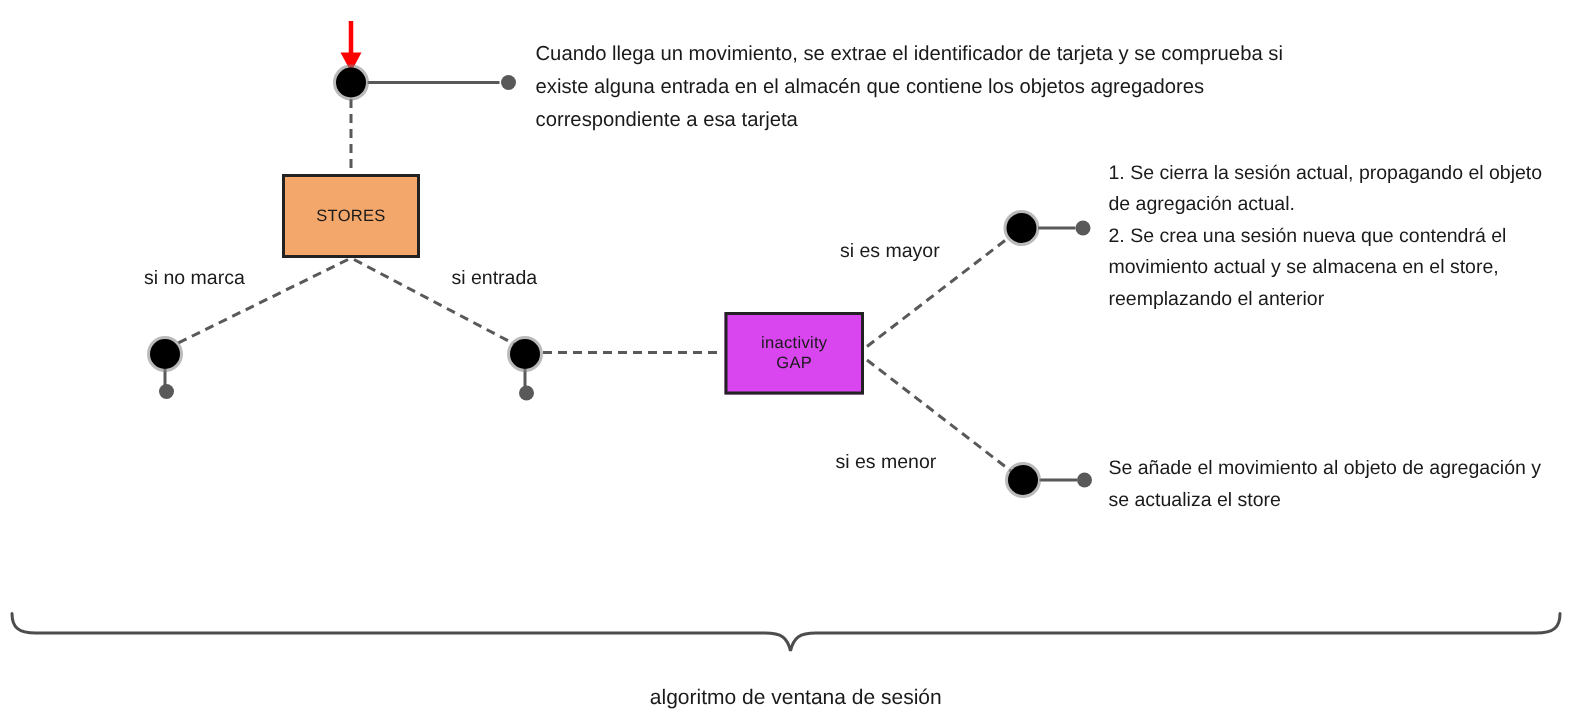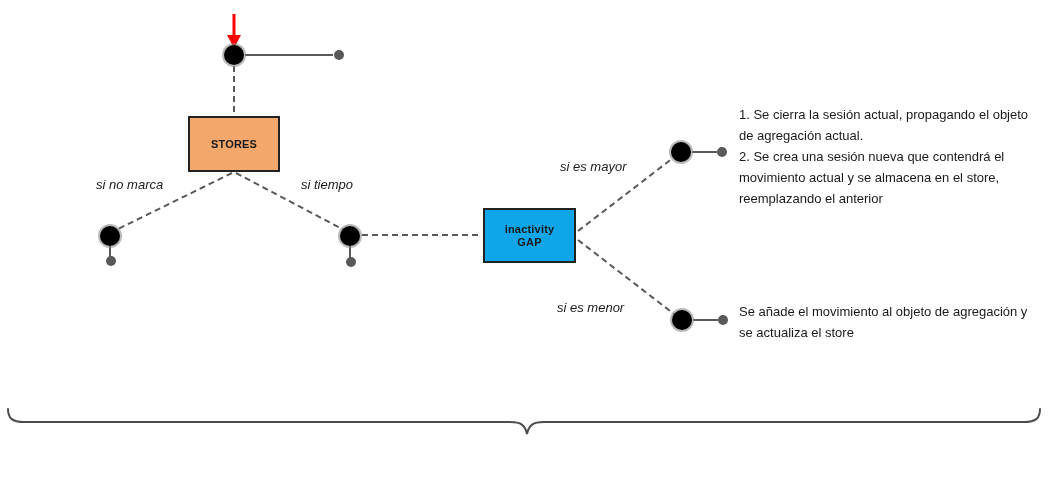--- a/index.html
+++ b/index.html
@@ -28,35 +28,34 @@
     background: #595959;
     border-radius: 50%;
   }
 
   .flow-box {
     position: absolute;
     display: flex;
     align-items: center;
     justify-content: center;
     text-align: center;
-    font-weight: bold;
+    font-weight: normal;
     font-size: 11px;
     line-height: 13px;
     border: 2px solid #222;
     box-sizing: border-box;
     letter-spacing: 0.2px;
   }
   .stores-box { left: 188px; top: 116px; width: 92px; height: 56px; background: #F4A76B; }
-  .gap-box    { left: 483px; top: 208px; width: 93px; height: 55px; background: #0ea5e9; }
+  .gap-box    { left: 483px; top: 208px; width: 93px; height: 55px; background: #d946ef; }
 
   .edge-label {
     position: absolute;
     font-size: 13px;
     white-space: nowrap;
-    font-style: italic;
   }
 
   .note {
     position: absolute;
     font-size: 13px;
     line-height: 21px;
     white-space: pre-line;
   }
   .note-top { font-size: 13.5px; line-height: 22px; }
   .note b { font-weight: normal; }
@@ -110,26 +109,30 @@
   <div class="end-dot" style="left:718px; top:315px;"></div>
 
   <div class="flow-box stores-box">
     <span>STORES</span>
   </div>
   <div class="flow-box gap-box">
     <span><span>inactivity</span><br><span>GAP</span></span>
   </div>
 
   <div class="edge-label" style="left:96px;  top:177px;">si no marca</div>
-  <div class="edge-label" style="left:301px; top:177px;">si tiempo</div>
+  <div class="edge-label" style="left:301px; top:177px;">si entrada</div>
   <div class="edge-label" style="left:560px; top:159px;">si es mayor</div>
   <div class="edge-label" style="left:557px; top:300px;text-align:right;">si es menor</div>
 
+  <div class="note note-top" style="left:357px; top:25px; width:640px;">Cuando llega un movimiento, se extrae el identificador de tarjeta y se comprueba si
+existe alguna entrada en el almacén que contiene los objetos agregadores
+correspondiente a esa tarjeta</div>
   <div class="note" style="left:739px; top:104px; width:325px;"><span>1. Se cierra la sesión actual, propagando el objeto
 de agregación actual.
 2. Se crea una sesión nueva que contendrá el
 movimiento actual y se almacena en el </span><b>store</b><span>,
 reemplazando el anterior</span></div>
   <div class="note" style="left:739px; top:301px; width:325px;"><span>Se añade el movimiento al objeto de agregación y
 se actualiza el </span><b>store</b></div>
 
+  <div class="caption">algoritmo de ventana de sesión</div>
 
 </div>
 
 </body></html>

